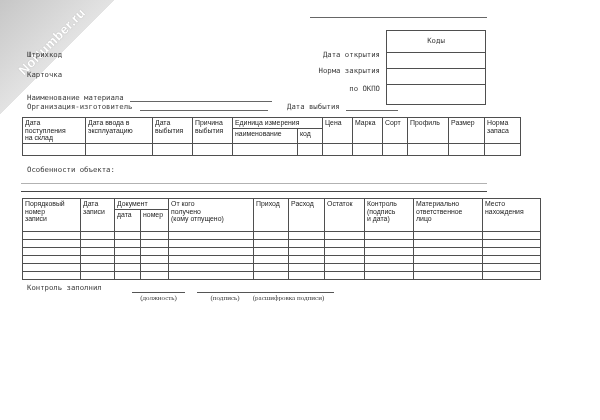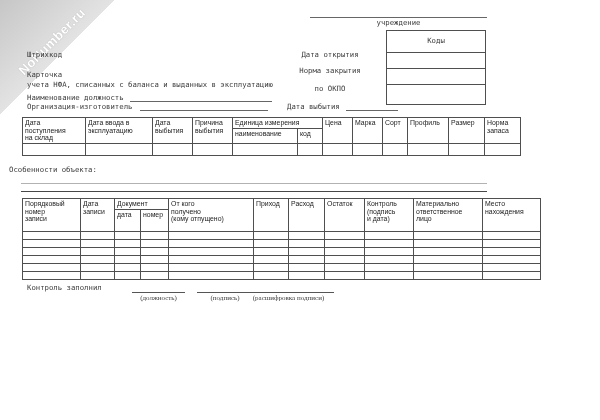--- a/index.html
+++ b/index.html
@@ -38,39 +38,38 @@
 
   
   #codes{left:386px;top:30px;width:100px}
   #codes td{font-family:"DejaVu Sans Mono","Liberation Mono",monospace;
             font-size:7.3px;color:#3c3c3c;text-align:center;vertical-align:middle}
   #codes tr.hd{height:22px}
   #codes tr.r1{height:16px}
   #codes tr.r2{height:16px}
   #codes tr.r3{height:20px}
 
-  .right{text-align:center}
+  .right{text-align:right}
   .center{text-align:center}
 
   
   .sig{position:absolute;border-top:1px solid #555;display:flex;justify-content:center}
   .sig span{font-family:Liberation Serif, serif;font-size:7px;
             color:#3c3c3c;white-space:nowrap;padding-top:1px}
 </style>
 </head>
 <body>
 
 <div id="page">
 
   <div class="wm-band">
     <div class="wm-text">NoNumber.ru</div>
   </div>
 
   <div class="rule" style="left:310px;top:17px;width:177px"></div>
-  <div class="mono center" style="left:310px;top:19px;width:177px">учреждение</div>
 
   <table class="t" id="codes">
     <tbody>
         <tr class="hd">
           <td>Коды</td>
         </tr>
     <tr class="r1">
           <td></td>
         </tr>
     <tr class="r2">
@@ -80,23 +79,22 @@
           <td></td>
         </tr>
   </tbody>
     </table>
   <div class="mono right" style="left:280px;top:51px;width:100px">Дата открытия</div>
   <div class="mono right" style="left:280px;top:67px;width:100px">Норма закрытия</div>
   <div class="mono right" style="left:280px;top:85px;width:100px">по ОКПО</div>
 
   <div class="mono" style="left:27px;top:51px">Штрихкод</div>
   <div class="mono" style="left:27px;top:71px">Карточка</div>
-  <div class="mono" style="left:27px;top:81px">учета НФА, списанных с баланса и выданных в эксплуатацию</div>
-
-  <div class="mono" style="left:27px;top:94px">Наименование должность</div>
+
+  <div class="mono" style="left:27px;top:94px">Наименование материала</div>
   <div class="rule" style="left:130px;top:101px;width:142px"></div>
 
   <div class="mono" style="left:27px;top:103px">Организация-изготовитель</div>
   <div class="rule" style="left:140px;top:110px;width:128px"></div>
 
   <div class="mono" style="left:287px;top:103px">Дата выбытия</div>
   <div class="rule" style="left:346px;top:110px;width:52px"></div>
 
   <table class="t" id="t1">
     <colgroup>
@@ -149,21 +147,21 @@
           <td></td>
           <td></td>
           <td></td>
           <td></td>
           <td></td>
           <td></td>
         </tr>
       </tbody>
   </table>
 
-  <div class="mono" style="left:9px;top:166px">Особенности объекта:</div>
+  <div class="mono" style="left:27px;top:166px">Особенности объекта:</div>
   <div class="rule rule-light" style="left:21px;top:183px;width:466px"></div>
   <div class="rule rule-dark" style="left:21px;top:191px;width:466px"></div>
 
   <table class="t" id="t2">
     <colgroup>
       <col style="width:58px">
         <col style="width:34px">
         <col style="width:26px">
         <col style="width:28px">
       <col style="width:85px">

